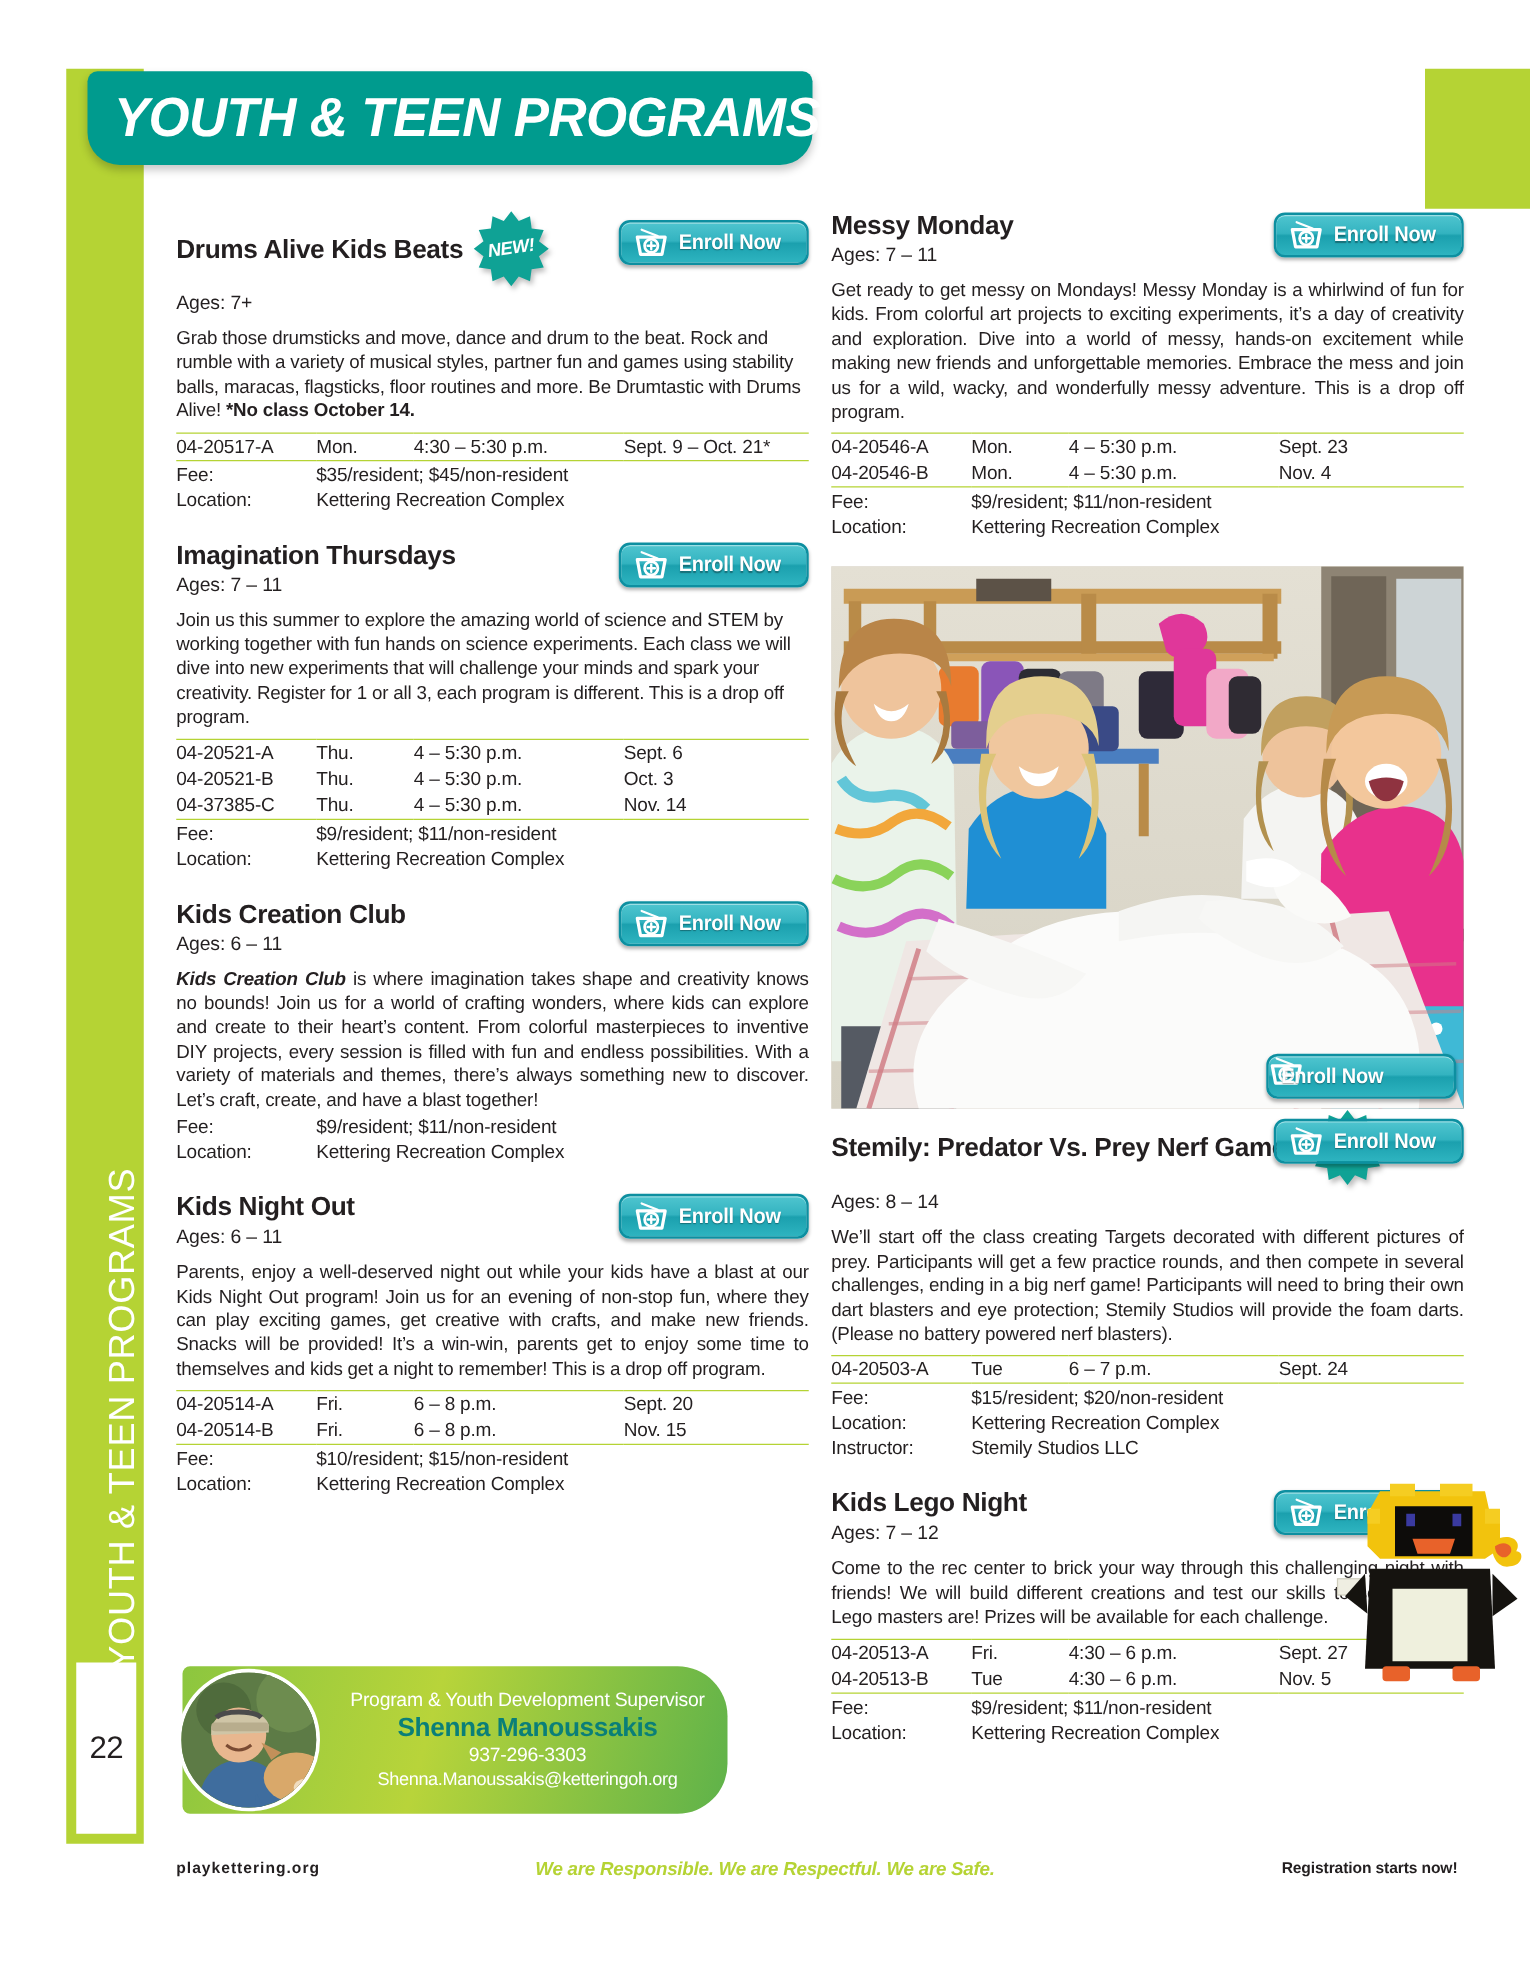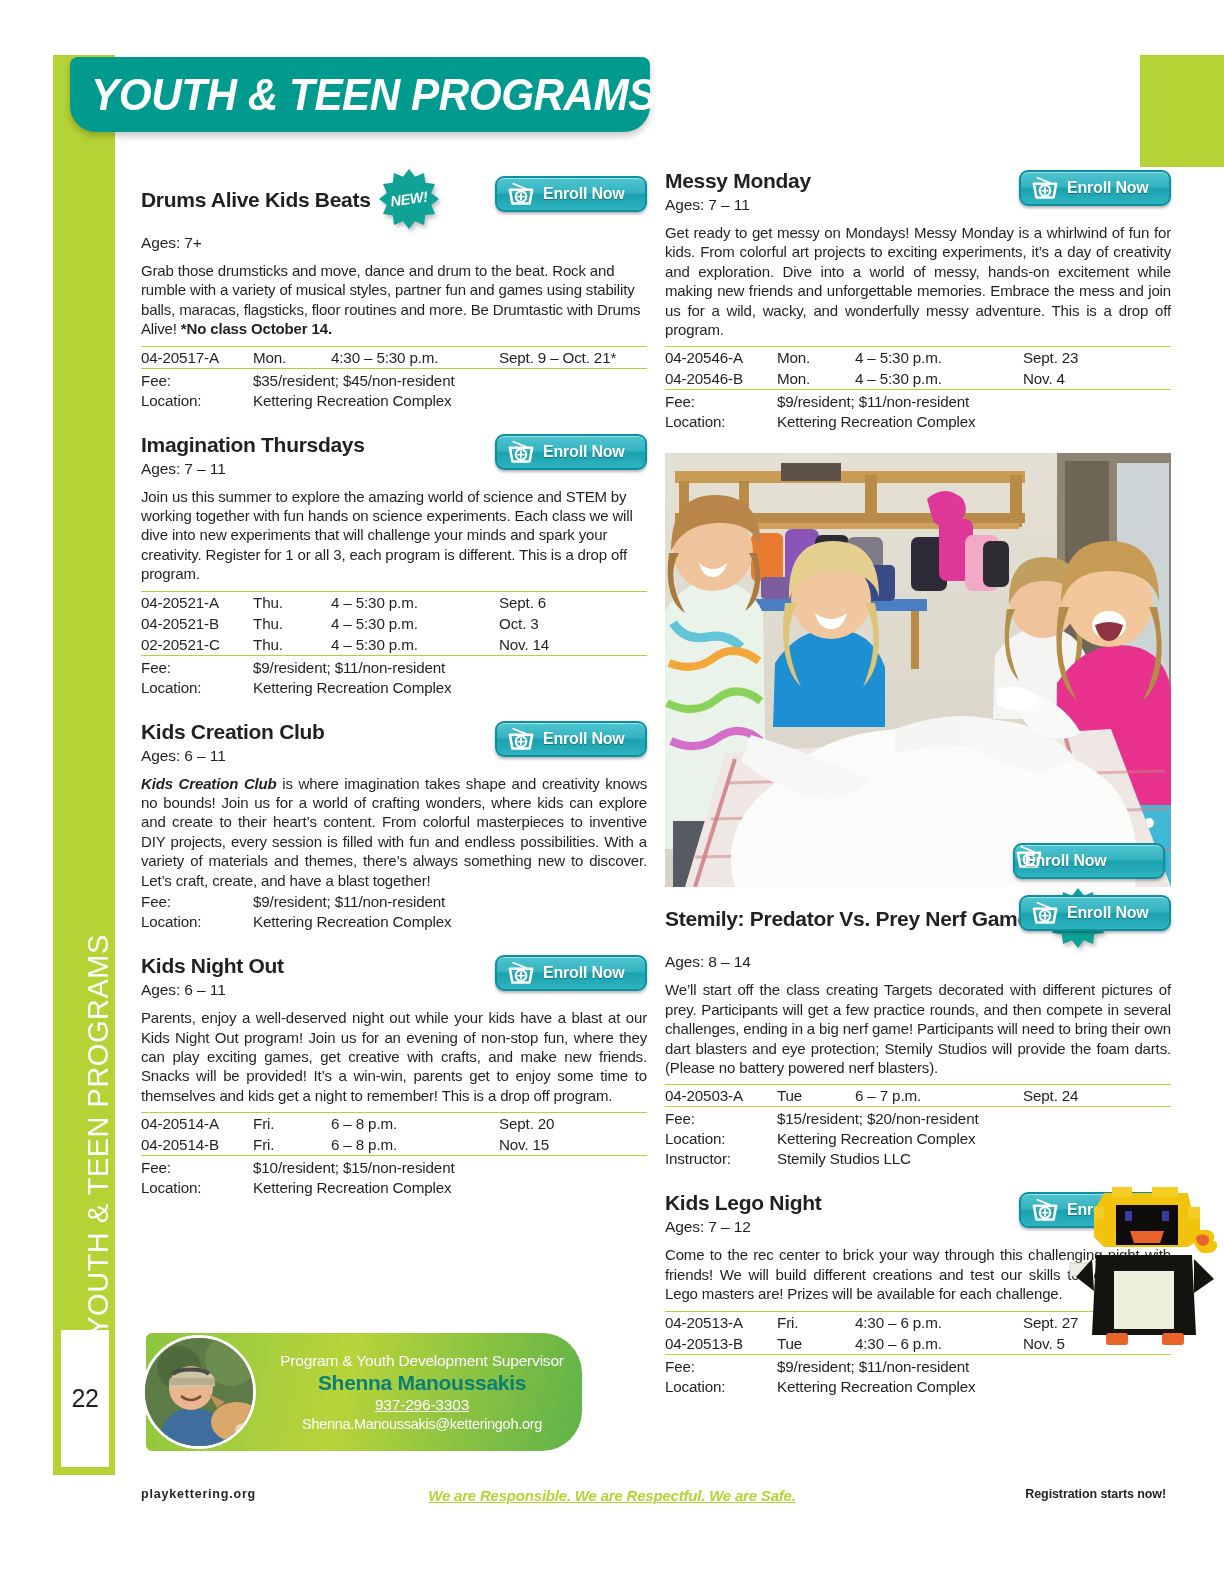--- a/index.html
+++ b/index.html
@@ -156,28 +156,28 @@
     border-radius: 50%; overflow: hidden; border: 3px solid #ffffff;
     background: #6b8f4e;
   }
   .sup-photo svg { display: block; }
   .sup-text {
     margin-left: 126px; width: 300px; text-align: center; color: #ffffff;
     line-height: 1.12;
   }
   .sup-role { font-size: 15.5px; letter-spacing: -0.2px; }
   .sup-name { font-size: 21px; font-weight: 700; color: #0a7f78; margin-top: 1px; letter-spacing: -0.3px;}
-  .sup-phone { font-size: 15.5px; margin-top: 2px; letter-spacing: -0.2px; text-decoration: underline;}
+  .sup-phone { font-size: 15.5px; margin-top: 2px; letter-spacing: -0.2px;}
   .sup-email { font-size: 14.5px; margin-top: 2px; letter-spacing: -0.3px;}
 
   
   .footer { position: absolute; left: 0; top: 1487px; width: 1224px; height: 30px; }
   .f-left  { position: absolute; left: 141px; top: 0; font-size: 12.5px; font-weight: 700; letter-spacing: 0.8px; }
   .f-mid   { position: absolute; left: 0; right: 0; top: 0; text-align: center;
-             font-size: 15px; font-weight: 700; font-style: italic; color: #b5d334; letter-spacing: -0.2px; text-decoration: underline; }
+             font-size: 15px; font-weight: 700; font-style: italic; color: #b5d334; letter-spacing: -0.2px; }
   .f-right { position: absolute; right: 58px; top: 0; font-size: 12.5px; font-weight: 700; letter-spacing: -0.1px; }
 </style>
 </head>
 <body>
 
 <div class="page">
 
   <div class="green-right-cap"></div>
   <div class="green-left-bar">
     <div class="side-vertical-label">YOUTH &amp; TEEN PROGRAMS</div>
@@ -250,21 +250,21 @@
               <td class="c-time">4 – 5:30 p.m.</td>
               <td class="c-date">Sept. 6</td>
             </tr>
             <tr>
               <td class="c-code">04-20521-B</td>
               <td class="c-day">Thu.</td>
               <td class="c-time">4 – 5:30 p.m.</td>
               <td class="c-date">Oct. 3</td>
             </tr>
             <tr class="rule-bot">
-              <td class="c-code">02-20521-C</td>
+              <td class="c-code">04-37385-C</td>
               <td class="c-day">Thu.</td>
               <td class="c-time">4 – 5:30 p.m.</td>
               <td class="c-date">Nov. 14</td>
             </tr>
           </tbody>
         </table>
         <table class="meta">
           <tbody>
             <tr>
               <td class="k">Fee:</td>

